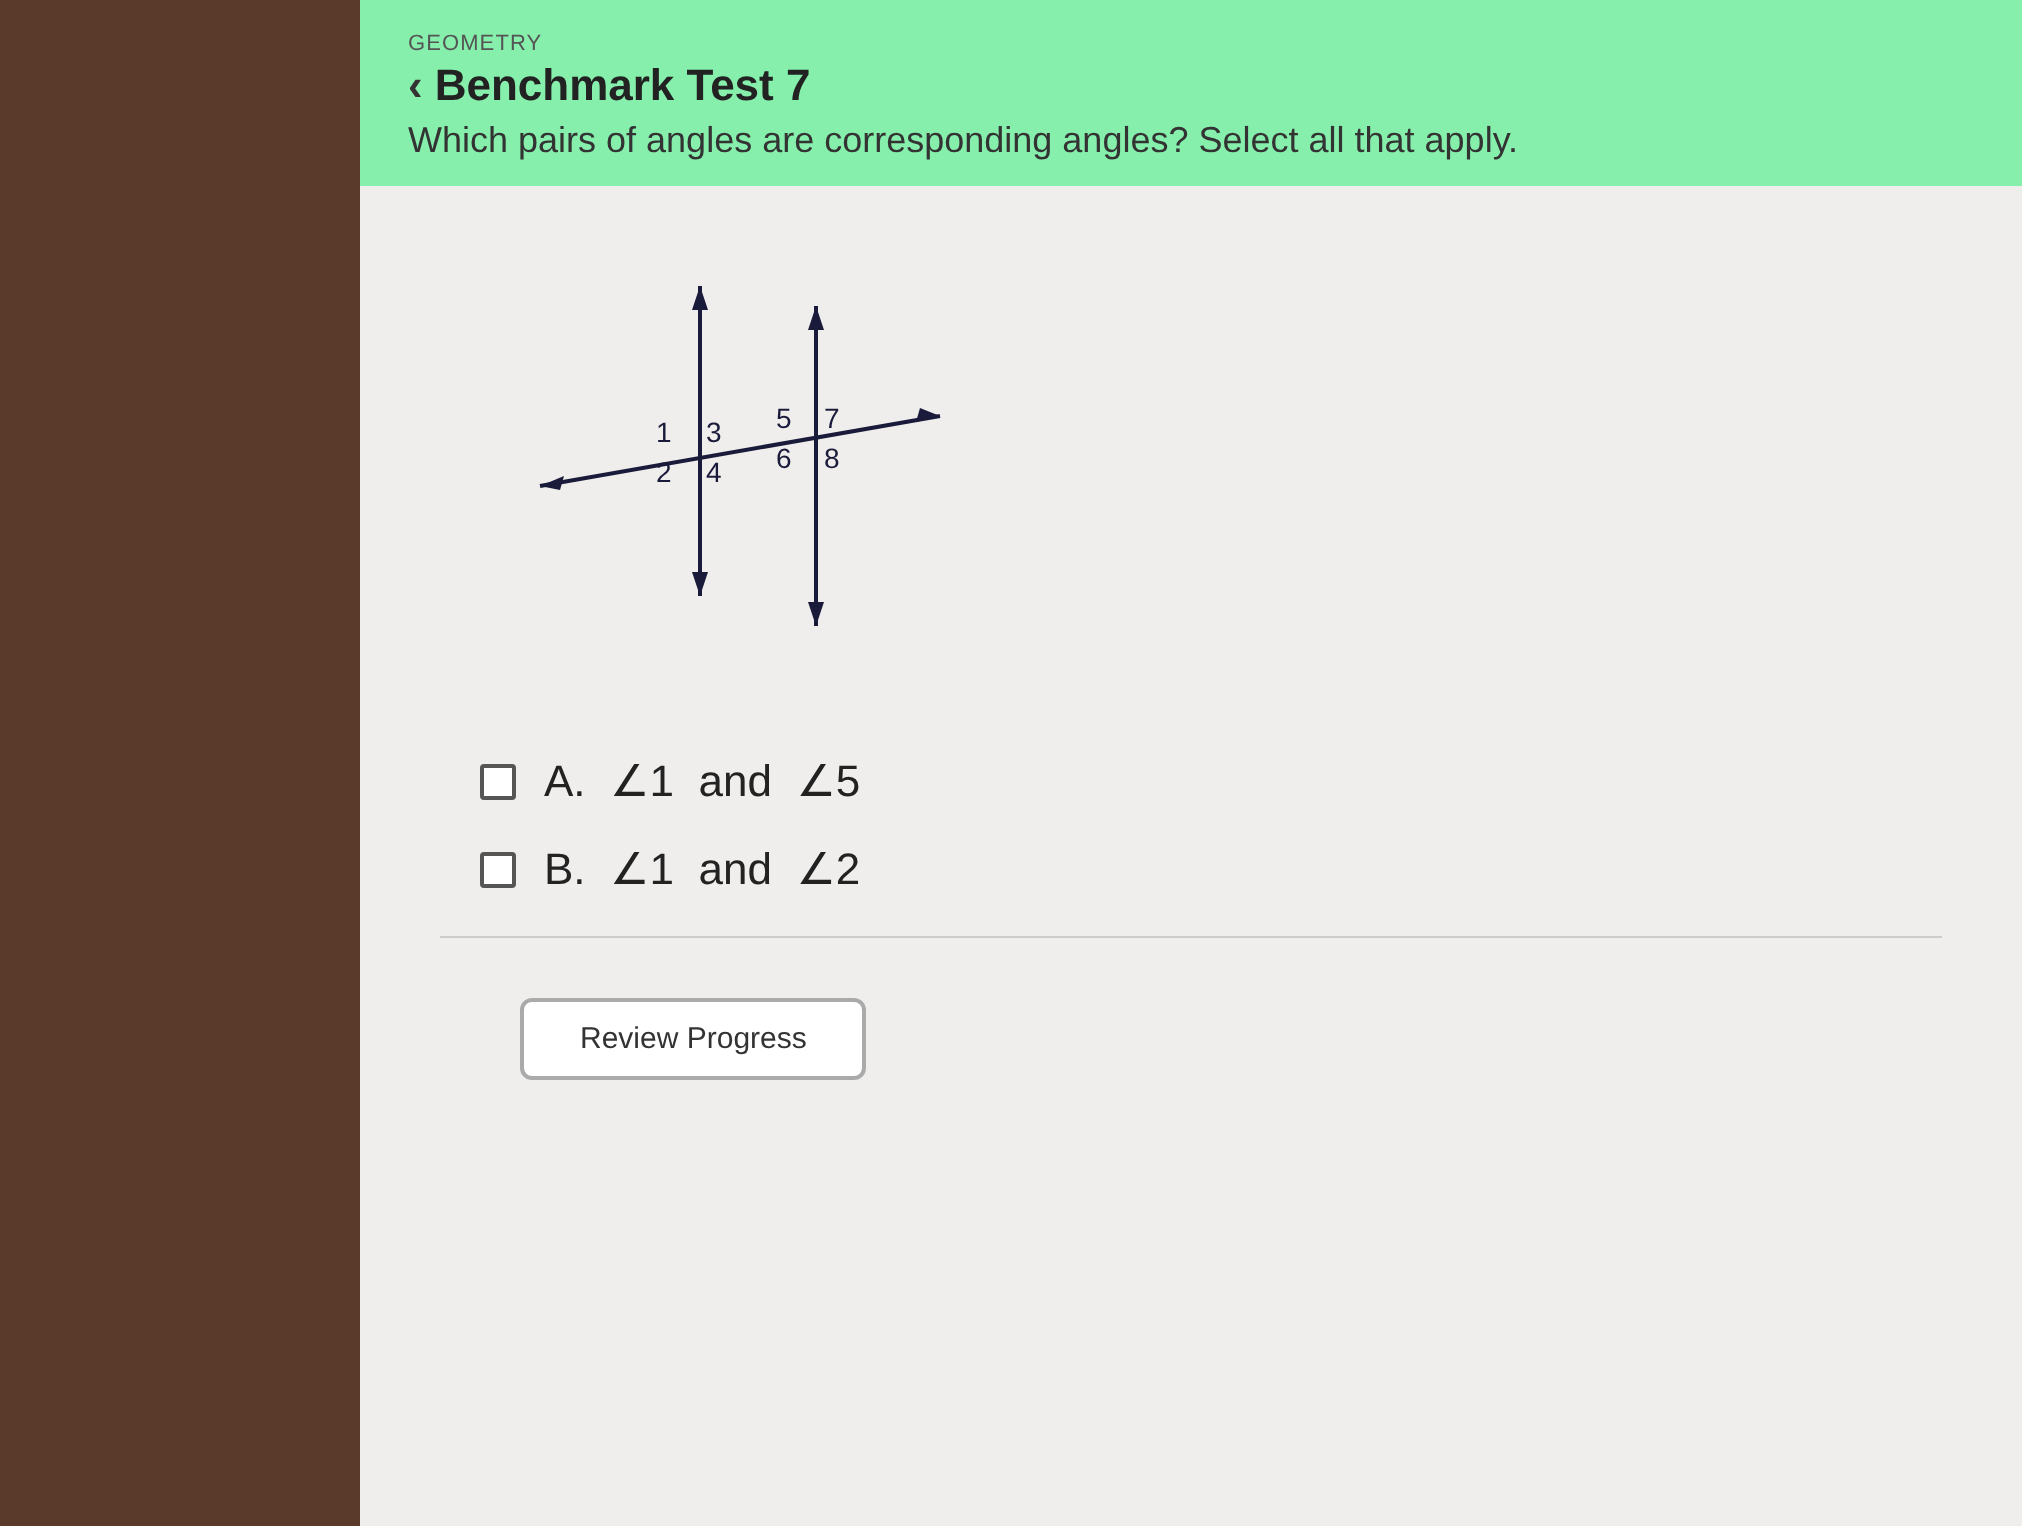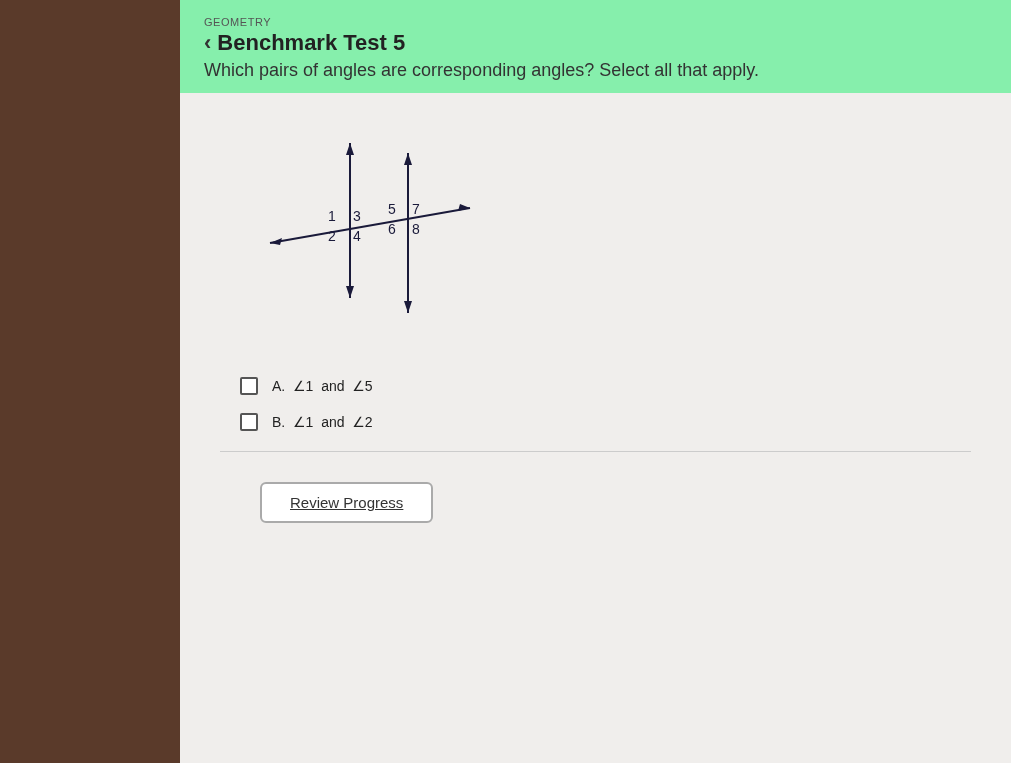--- a/index.html
+++ b/index.html
@@ -99,21 +99,21 @@
     .checkbox {
       width: 18px;
       height: 18px;
       border: 2px solid #555;
       background: white;
       flex-shrink: 0;
       border-radius: 2px;
     }
 
     .choice-text {
-      font-size: 14px;
+      font-size: 22px;
       color: #222;
       font-family: Arial, sans-serif;
     }
 
     .divider {
       border: none;
       border-top: 1px solid #ccc;
       margin: 20px 0;
     }
 
@@ -123,34 +123,33 @@
 
     .review-btn {
       background: white;
       border: 2px solid #aaa;
       border-radius: 6px;
       padding: 10px 28px;
       font-size: 15px;
       color: #333;
       cursor: pointer;
       font-family: Arial, sans-serif;
-      text-decoration: underline;
     }
   </style>
 </head>
 <body>
 
 <div class="sidebar"></div>
 
 <div class="main-content">
   <div class="header">
     <div class="subject-label">GEOMETRY</div>
     <div class="back-link">
       <span class="back-chevron">‹</span>
-      <span>Benchmark Test 5</span>
+      <span>Benchmark Test 7</span>
     </div>
     <div class="question-text">Which pairs of angles are corresponding angles? Select all that apply.</div>
   </div>
 
   <div class="content-area">
 
     <div class="diagram-container">
       <svg class="diagram-svg" viewBox="0 0 220 220">
 
         <line x1="10" y1="120" x2="210" y2="85" stroke="#1a1a3a" stroke-width="2"></line>

